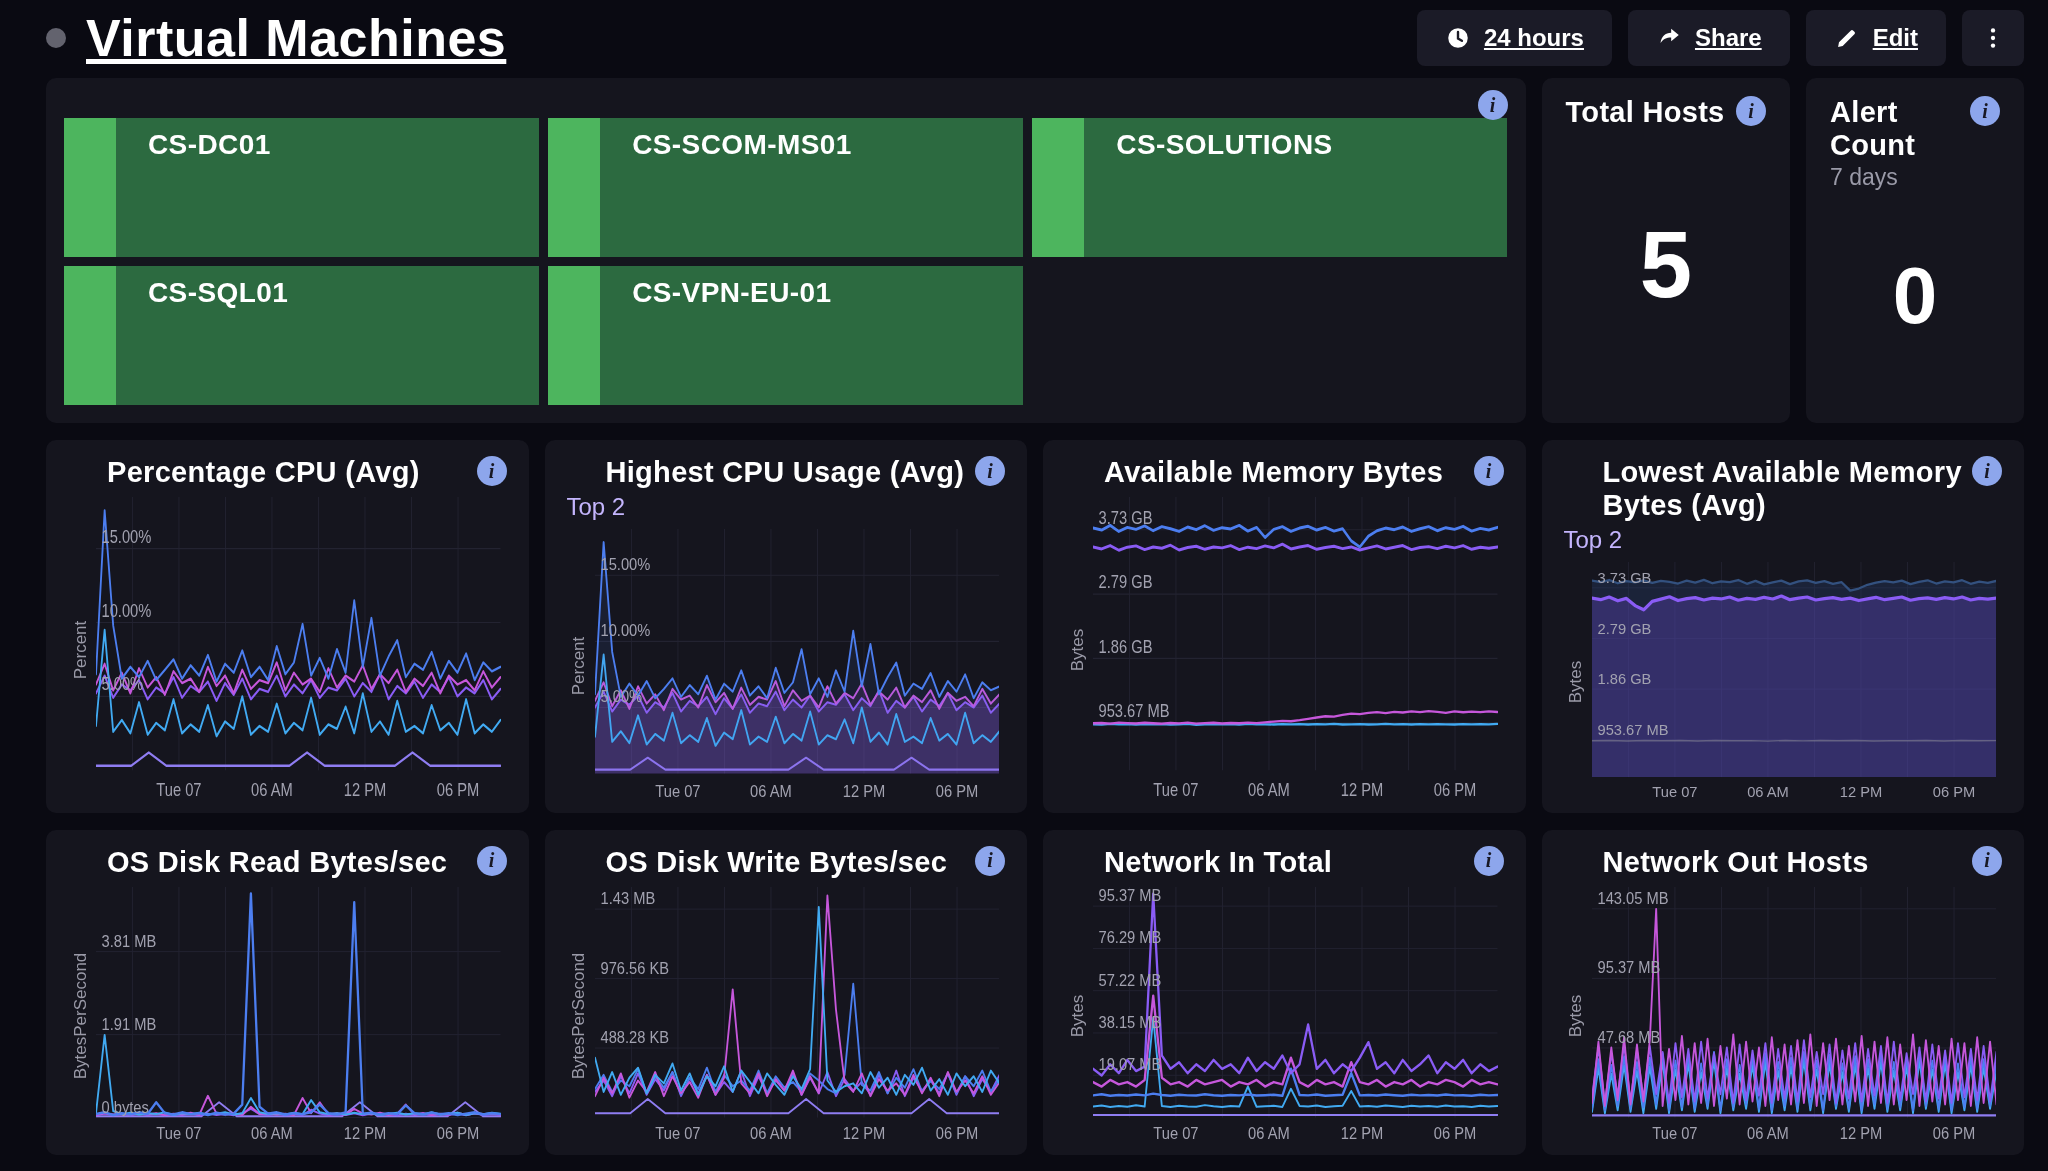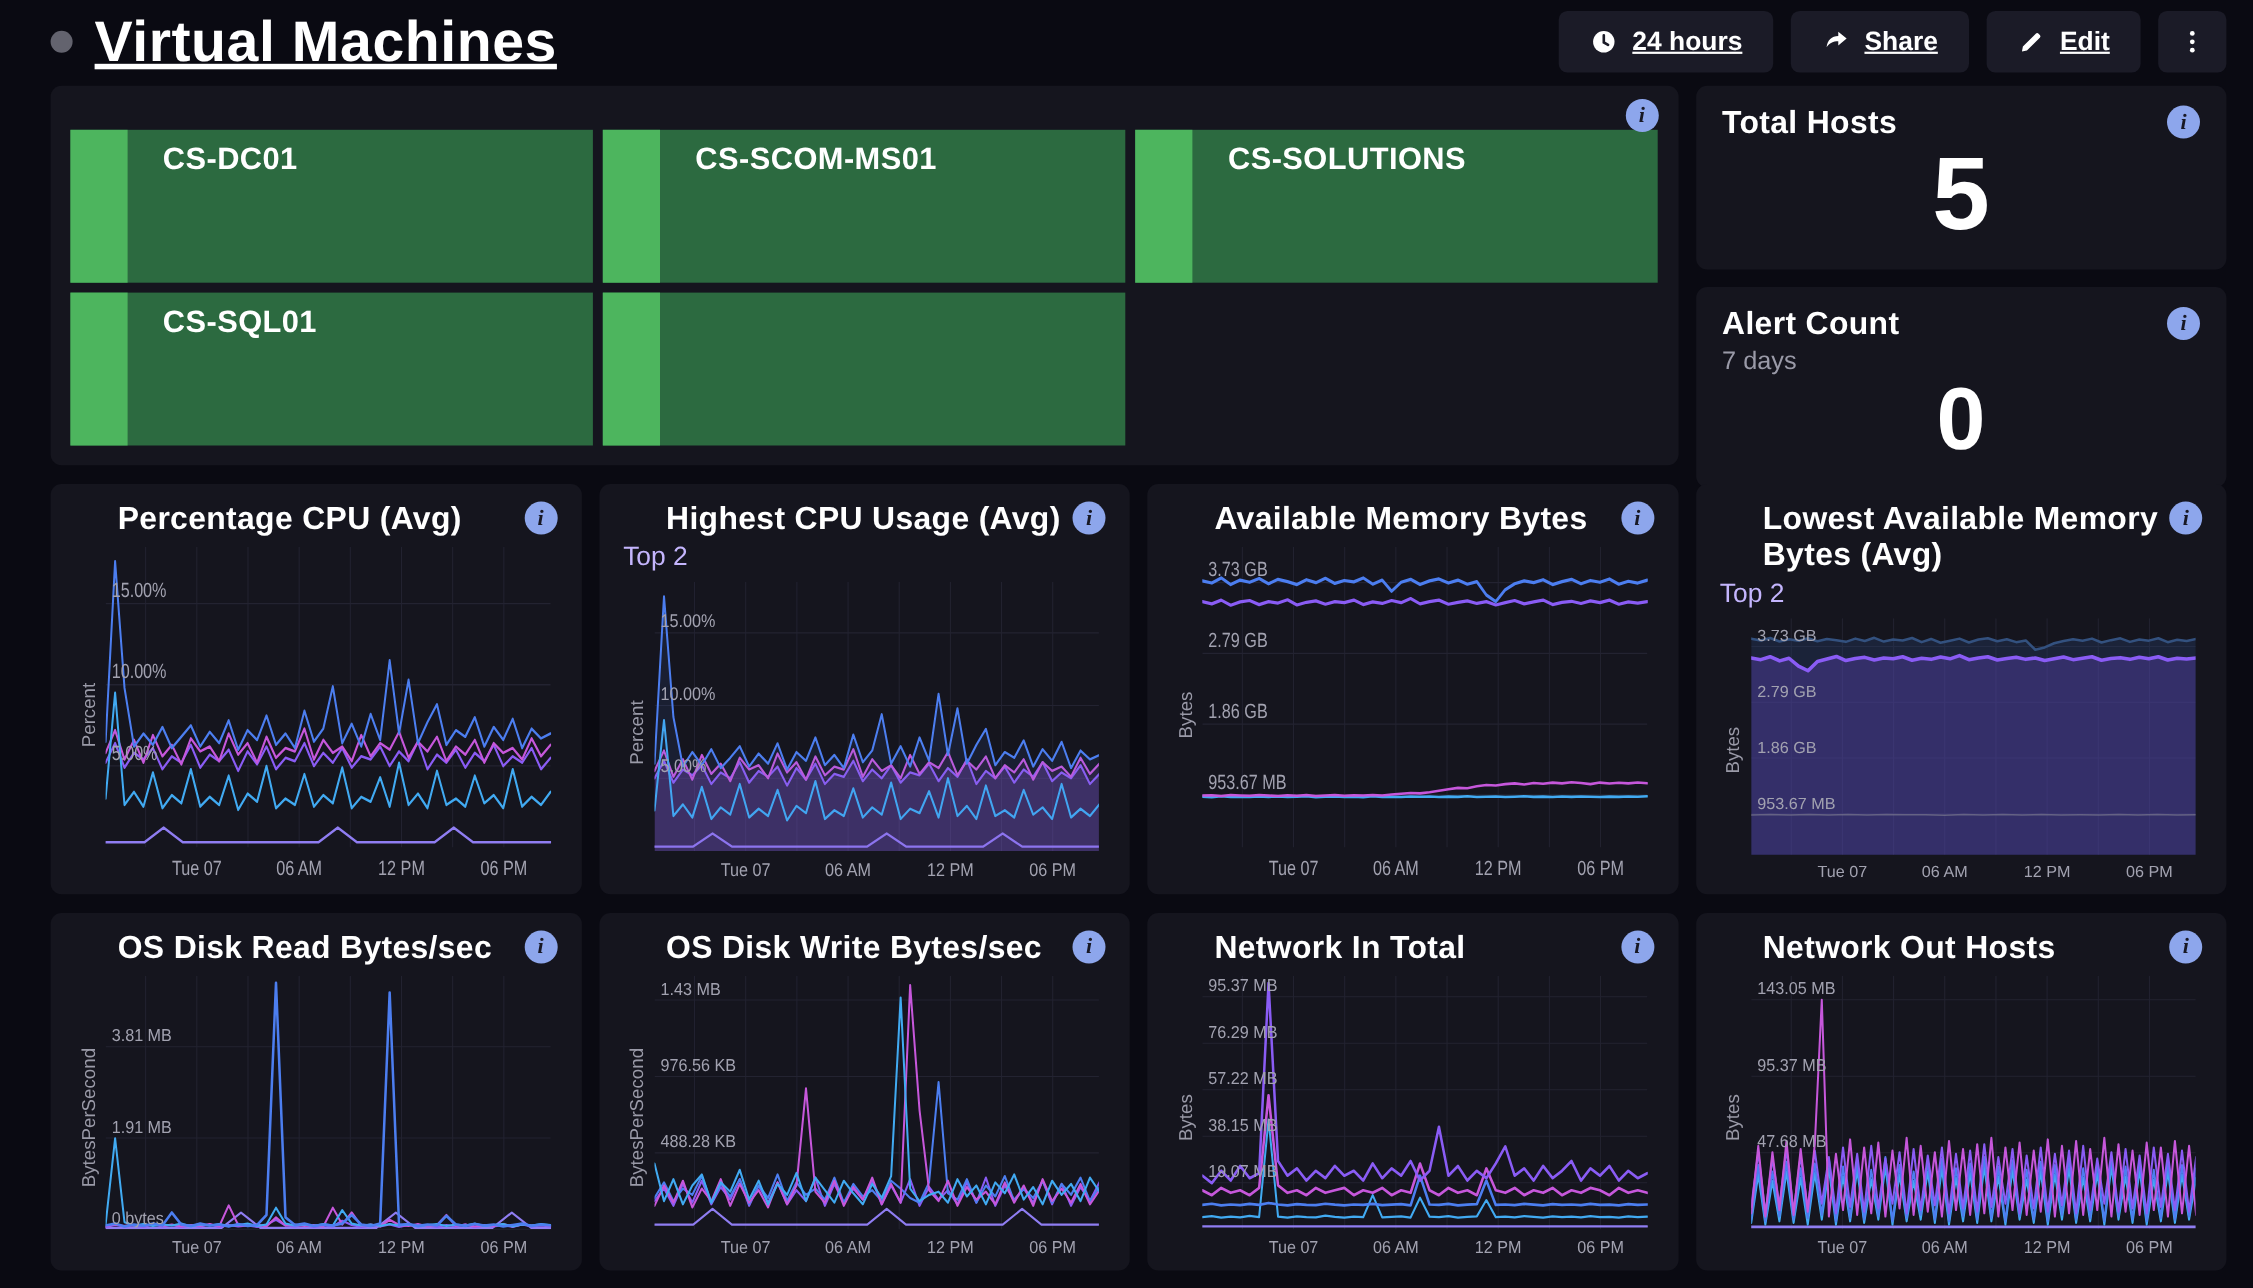--- a/index.html
+++ b/index.html
@@ -45,21 +45,21 @@
     font-weight: 800; font-size: 20px; cursor: pointer;
   }
   .tiles {
     display: grid; grid-template-columns: repeat(3, 1fr);
     grid-template-rows: 1fr 1fr; gap: 9px; height: 100%;
   }
   .vm-tile { display: flex; background: var(--healthy-body, #2c6a40); cursor: pointer; }
   .tile-stripe { width: 52px; flex: 0 0 52px; background: var(--healthy-stripe, #4db55e); }
   .tile-label { padding: 11px 0 0 32px; font-size: 28px; font-weight: 600; letter-spacing: 0.4px; }
   
-  .right-col { grid-column: 4; grid-row: 1; display: flex; flex-direction: column; gap: 16px; }
+  .right-col { grid-column: 4; grid-row: 1; display: flex; flex-direction: row; gap: 16px; }
   .metric-panel { padding: 18px 24px 14px; display: flex; flex-direction: column; }
   .metric-panel.hosts { flex: 1.18; }
   .metric-panel.alerts { flex: 1; }
   .panel-head { display: flex; justify-content: space-between; align-items: flex-start; }
   .panel-head h2 { font-size: 29px; font-weight: 700; letter-spacing: 0.3px; }
   .metric-sub { font-size: 23px; color: #9a9aa8; margin-top: 2px; }
   .metric-big { flex: 1; display: flex; align-items: center; justify-content: center;
     font-weight: 700; line-height: 1; padding-bottom: 8px; }
   .metric-panel.hosts .metric-big { font-size: 94px; }
   .metric-panel.alerts .metric-big { font-size: 80px; }
@@ -142,20 +142,21 @@
     <span class="tile-label">CS-SOLUTIONS</span>
   </div>
 
   <div class="vm-tile">
     <span class="tile-stripe"></span>
     <span class="tile-label">CS-SQL01</span>
   </div>
 
   <div class="vm-tile">
     <span class="tile-stripe"></span>
+    <span class="tile-label">CS-VPN-EU-01</span>
   </div>
 </div>
   </section>
 
   <div class="right-col">
     <section class="panel metric-panel hosts">
       <div class="panel-head">
         <h2>Total Hosts</h2>
         <div class="info-chip">i</div>
       </div>

